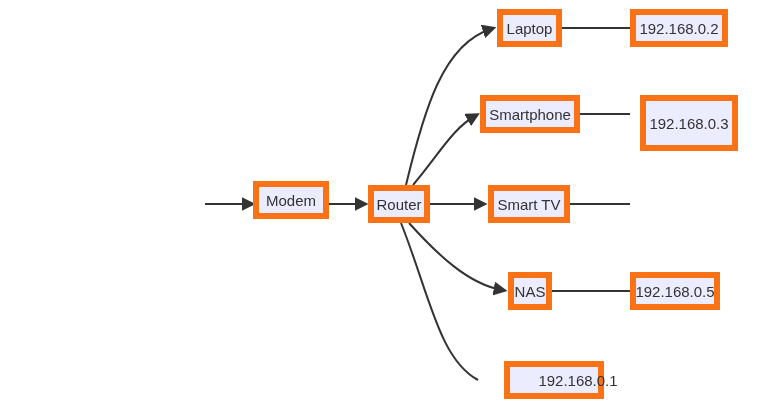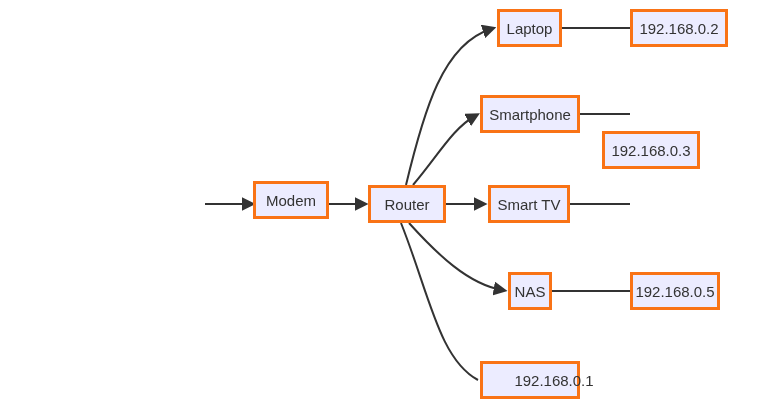--- a/index.html
+++ b/index.html
@@ -13,44 +13,44 @@
   }
   #edge-layer {
     position: absolute;
     left: 0; top: 0;
     width: 768px; height: 406px;
   }
   .node {
     position: absolute;
     box-sizing: border-box;
     background: #ECECFF;
-    border: 3px solid #f97316;
+    border: 6px solid #f97316;
     color: #333333;
     font-size: 15px;
     display: flex;
     align-items: center;
     justify-content: center;
     white-space: nowrap;
     line-height: 1;
   }
   .edge { stroke: #333333; stroke-width: 2; fill: none; }
 
   
   .n-isp        { left: 27px;  top: 185px; width: 178px; height: 38px; }
   .n-modem      { left: 253px; top: 181px; width: 76px;  height: 38px; }
-  .n-router     { left: 368px; top: 185px; width: 78px;  height: 38px; }
+  .n-router     { left: 368px; top: 185px; width: 62px;  height: 38px; }
   .n-laptop     { left: 497px; top: 9px;   width: 65px;  height: 38px; }
   .n-ip2        { left: 630px; top: 9px;   width: 98px;  height: 38px; }
   .n-smartphone { left: 480px; top: 95px;  width: 100px; height: 38px; text-align: right; }
-  .n-ip3        { left: 602px; top: 95px;  width: 98px;  height: 38px; margin-top: 36px; }
+  .n-ip3        { left: 640px; top: 95px;  width: 98px;  height: 56px; }
   .n-smarttv    { left: 488px; top: 185px; width: 82px;  height: 38px; }
   .n-ip4        { left: 630px; top: 185px; width: 98px;  height: 38px; }
   .n-nas        { left: 508px; top: 272px; width: 44px;  height: 38px; }
   .n-ip5        { left: 630px; top: 272px; width: 90px;  height: 38px; }
-  .n-ip1        { left: 480px; top: 361px; width: 100px; height: 38px; padding-left: 48px; }
+  .n-ip1        { left: 504px; top: 361px; width: 100px; height: 38px; padding-left: 48px; }
 </style>
 </head>
 <body>
 
 <div id="canvas">
 
   <svg id="edge-layer" viewBox="0 0 768 406" xmlns="http://www.w3.org/2000/svg">
     <defs>
       <marker id="arrow" viewBox="0 0 10 10" refX="6" refY="5" markerWidth="7" markerHeight="7" orient="auto">
         <path d="M0,0 L10,5 L0,10 z" fill="#333333"></path>

